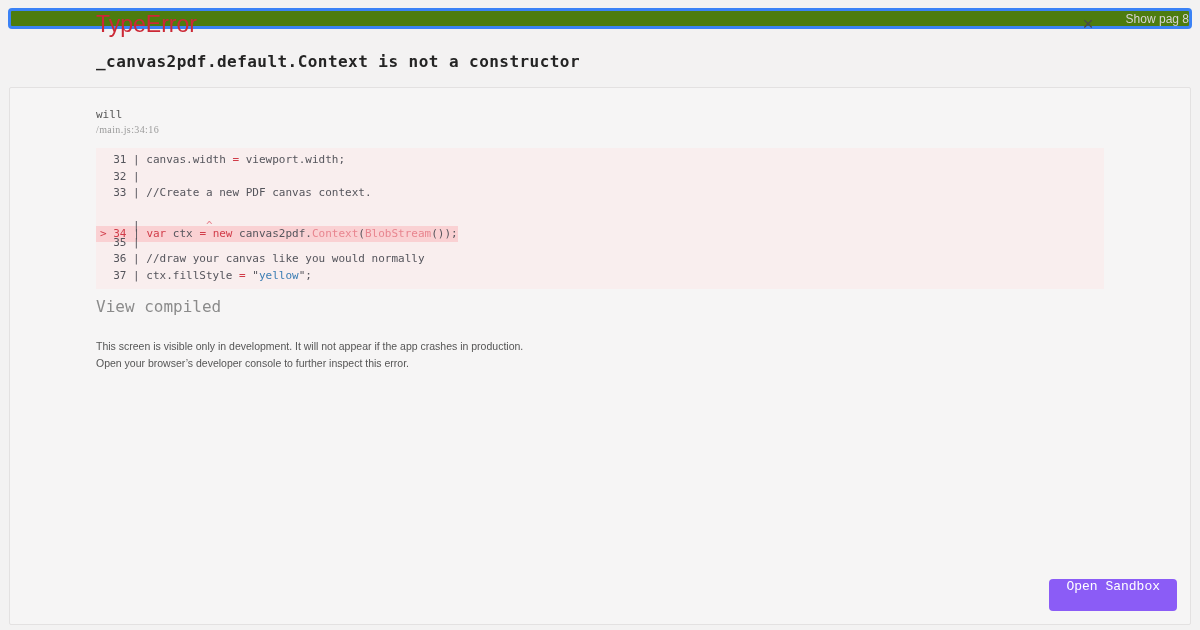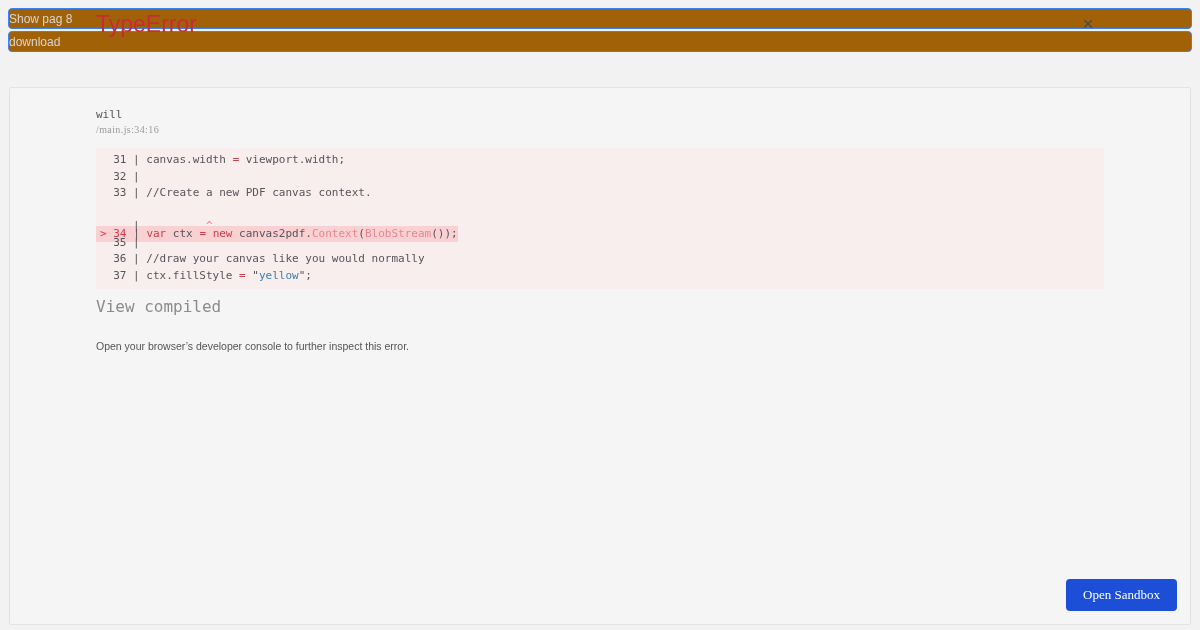--- a/index.html
+++ b/index.html
@@ -10,26 +10,26 @@
     overflow: hidden;
     background: #f3f2f2;
     font-family: "Liberation Sans", sans-serif;
   }
 
   
   .app-bg { position: absolute; inset: 0; }
   .bg-btn {
     position: absolute;
     left: 8px; right: 8px; height: 21px;
-    background: #a16207;
-    border: 1px solid #3b82f6;
+    background: #4d7c0f;
+    border: 3px solid #3b82f6;
     border-radius: 4px;
     color: #d8d4d4;
     font-size: 12px;
-    display: flex; align-items: center; justify-content: flex-start;
+    display: flex; align-items: center; justify-content: flex-end;
   }
   .bg-btn.show-page { top: 8px; }
   .bg-btn.download  { top: 31px; }
   .bg-canvas {
     position: absolute;
     left: 9px; right: 9px; top: 87px; height: 538px;
     background: #f6f5f5;
     border: 1px solid #e3e1e1;
     border-radius: 2px;
   }
@@ -94,55 +94,54 @@
     cursor: pointer;
   }
   .overlay-footer {
     position: absolute; left: 96px; top: 338px;
     font-size: 10.5px; line-height: 16.5px;
     color: #555555;
   }
   .open-sandbox {
     position: absolute; right: 23px; bottom: 19px;
     height: 32px; padding: 0 17px;
-    background: #1d4ed8; color: #ffffff;
+    background: #8b5cf6; color: #ffffff;
     border: none; border-radius: 4px;
-    font-family: Liberation Serif, serif;
+    font-family: Liberation Mono, monospace;
     font-size: 13px;
-    display: flex; align-items: center; justify-content: center;
+    display: flex; align-items: flex-start; justify-content: center;
     cursor: pointer;
     white-space: nowrap;
   }
 </style>
 </head>
 <body>
 
 <div class="app-bg">
   <div class="bg-btn show-page">
     <span>Show pag 8</span>
   </div>
-  <div class="bg-btn download">
-    <span>download</span>
-  </div>
   <div class="bg-canvas"></div>
 </div>
 
 <div class="overlay">
   <div class="close-btn">×</div>
 
   <h1 class="error-title">TypeError</h1>
 
+  <div class="error-message">_canvas2pdf.default.Context is not a constructor</div>
 
   <div class="frame-fn">will</div>
   <div class="frame-loc">/main.js:34:16</div>
 
   <pre class="code-frame"><div class="code-line"><span class="line-content"><span class="tok-plain">  31 | canvas.width </span><span class="tok-red">=</span><span class="tok-plain"> viewport.width;</span></span></div><div class="code-line"><span class="line-content"><span class="tok-plain">  32 | </span></span></div><div class="code-line"><span class="line-content"><span class="tok-plain">  33 | //Create a new PDF canvas context.</span></span></div><div class="code-line"><span class="line-content hl"><span class="tok-red">&gt; 34 </span><span class="tok-plain">| </span><span class="tok-red">var</span><span class="tok-plain"> ctx </span><span class="tok-red">=</span><span class="tok-plain"> </span><span class="tok-red">new</span><span class="tok-plain"> canvas2pdf.</span><span class="tok-salmon">Context</span><span class="tok-plain">(</span><span class="tok-salmon">BlobStream</span><span class="tok-plain">());</span></span></div><div class="code-line"><span class="line-content"><span class="tok-plain">     |          </span><span class="tok-salmon">^</span></span></div><div class="code-line"><span class="line-content"><span class="tok-plain">  35 | </span></span></div><div class="code-line"><span class="line-content"><span class="tok-plain">  36 | //draw your canvas like you would normally</span></span></div><div class="code-line"><span class="line-content"><span class="tok-plain">  37 | ctx.fillStyle </span><span class="tok-red">=</span><span class="tok-plain"> "</span><span class="tok-blue">yellow</span><span class="tok-plain">";</span></span></div></pre>
 
   <div class="view-compiled">View compiled</div>
 
   <div class="overlay-footer">
+    <div>This screen is visible only in development. It will not appear if the app crashes in production.</div>
     <div>Open your browser’s developer console to further inspect this error.</div>
   </div>
 </div>
 
 <button class="open-sandbox">
   <span>Open Sandbox</span>
 </button>
 
 </body></html>

